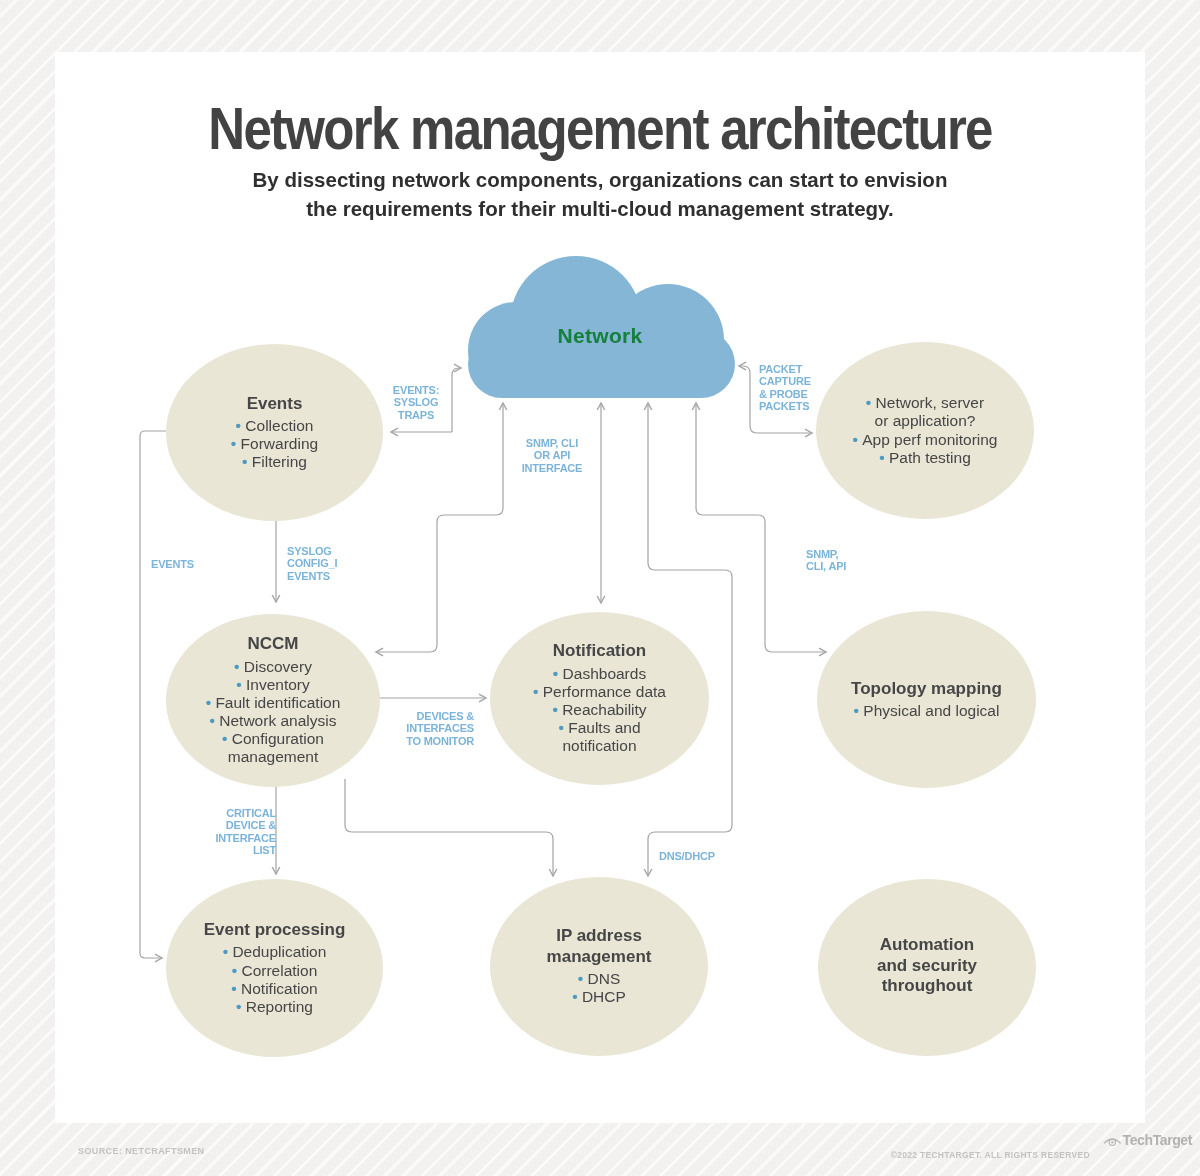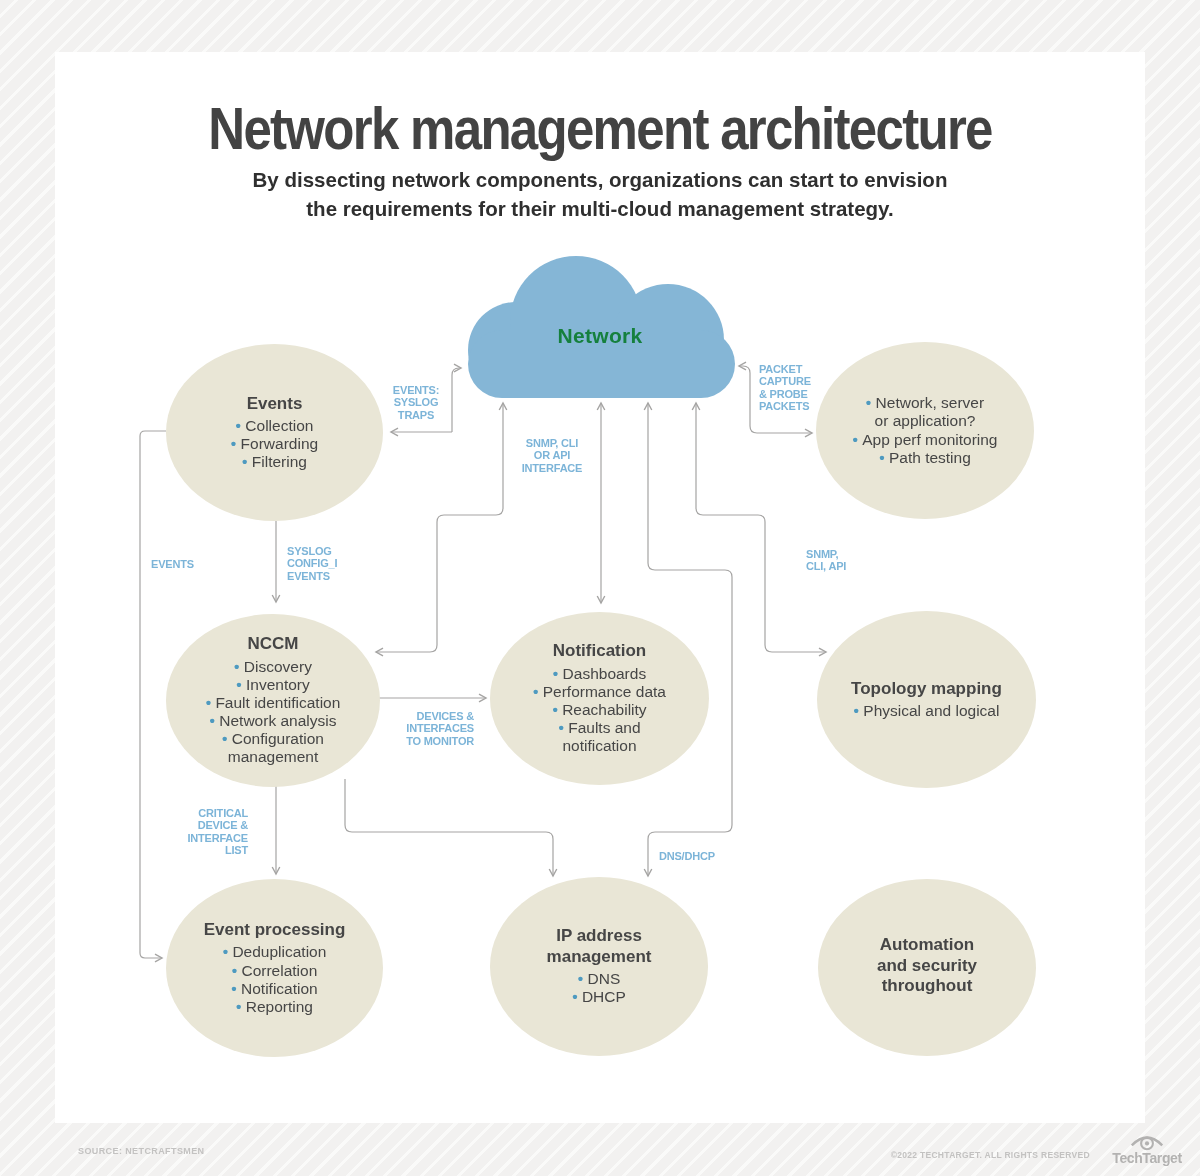--- a/index.html
+++ b/index.html
@@ -44,21 +44,21 @@
   .footer-source{
     position:absolute;left:78px;top:1146px;font-size:9px;font-weight:700;
     color:#c3c2c1;letter-spacing:0.4px;
   }
   .footer-copy{
     position:absolute;right:110px;top:1150px;font-size:8.5px;font-weight:700;
     color:#c3c2c1;letter-spacing:0.3px;
   }
   .brand{
     position:absolute;left:1102px;top:1130px;width:90px;
-    display:flex;flex-direction:column;align-items:center;
+    display:flex;align-items:center;
   }
   .brand-word{font-size:14px;font-weight:700;color:#b3b2b1;letter-spacing:-0.4px;margin-top:-2px;}
 </style>
 </head>
 <body>
 
 <div id="page">
   <div id="card"></div>
 
   <div class="title">Network management architecture</div>
@@ -166,21 +166,21 @@
 INTERFACE</div>
   <div class="elabel" style="left:287px;top:545px;width:72px;">SYSLOG
 CONFIG_I
 EVENTS</div>
   <div class="elabel" style="left:151px;top:558px;">EVENTS</div>
   <div class="elabel" style="left:778px;top:548px;margin-left:28px;">SNMP,
 CLI, API</div>
   <div class="elabel" style="left:394px;top:710px;width:80px;text-align:right;">DEVICES &amp;
 INTERFACES
 TO MONITOR</div>
-  <div class="elabel" style="left:172px;top:807px;width:76px;text-align:right;">CRITICAL
+  <div class="elabel" style="left:200px;top:807px;width:76px;text-align:right;">CRITICAL
 DEVICE &amp;
 INTERFACE
 LIST</div>
   <div class="elabel" style="left:659px;top:850px;">DNS/DHCP</div>
 
   <div class="footer-source">SOURCE: NETCRAFTSMEN</div>
   <div class="footer-copy">©2022 TECHTARGET. ALL RIGHTS RESERVED</div>
   <div class="brand">
     <svg width="38" height="22" viewBox="0 0 40 23">
       <path d="M4,16 Q20,0 36,16" fill="none" stroke="#b3b2b1" stroke-width="2.6"></path>

